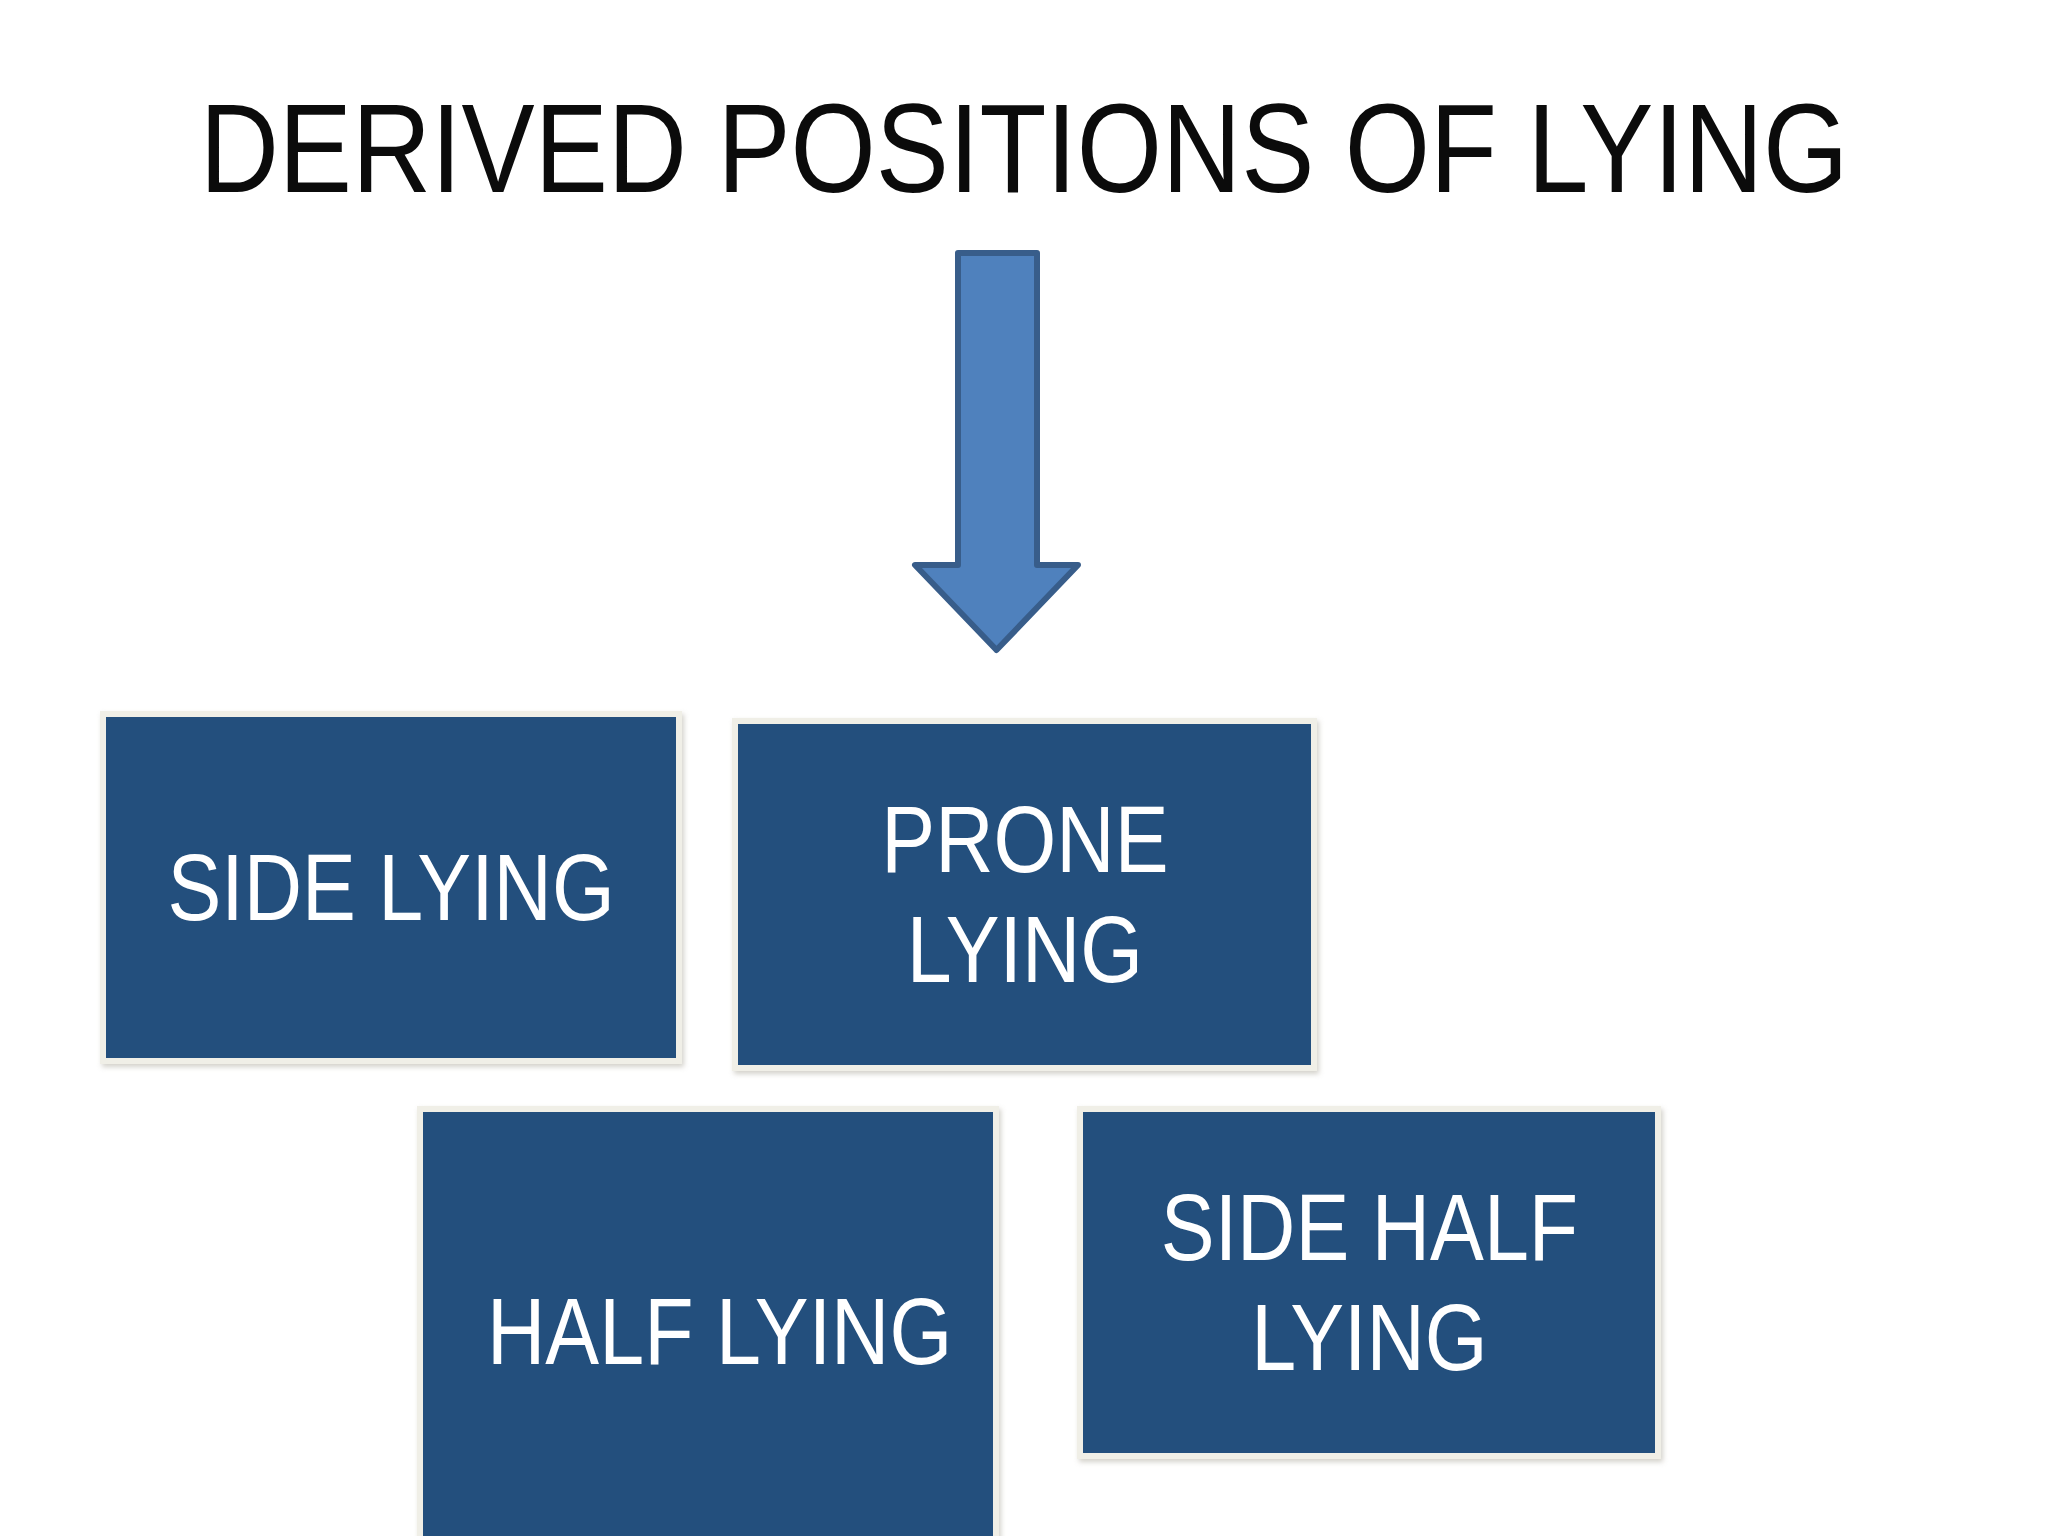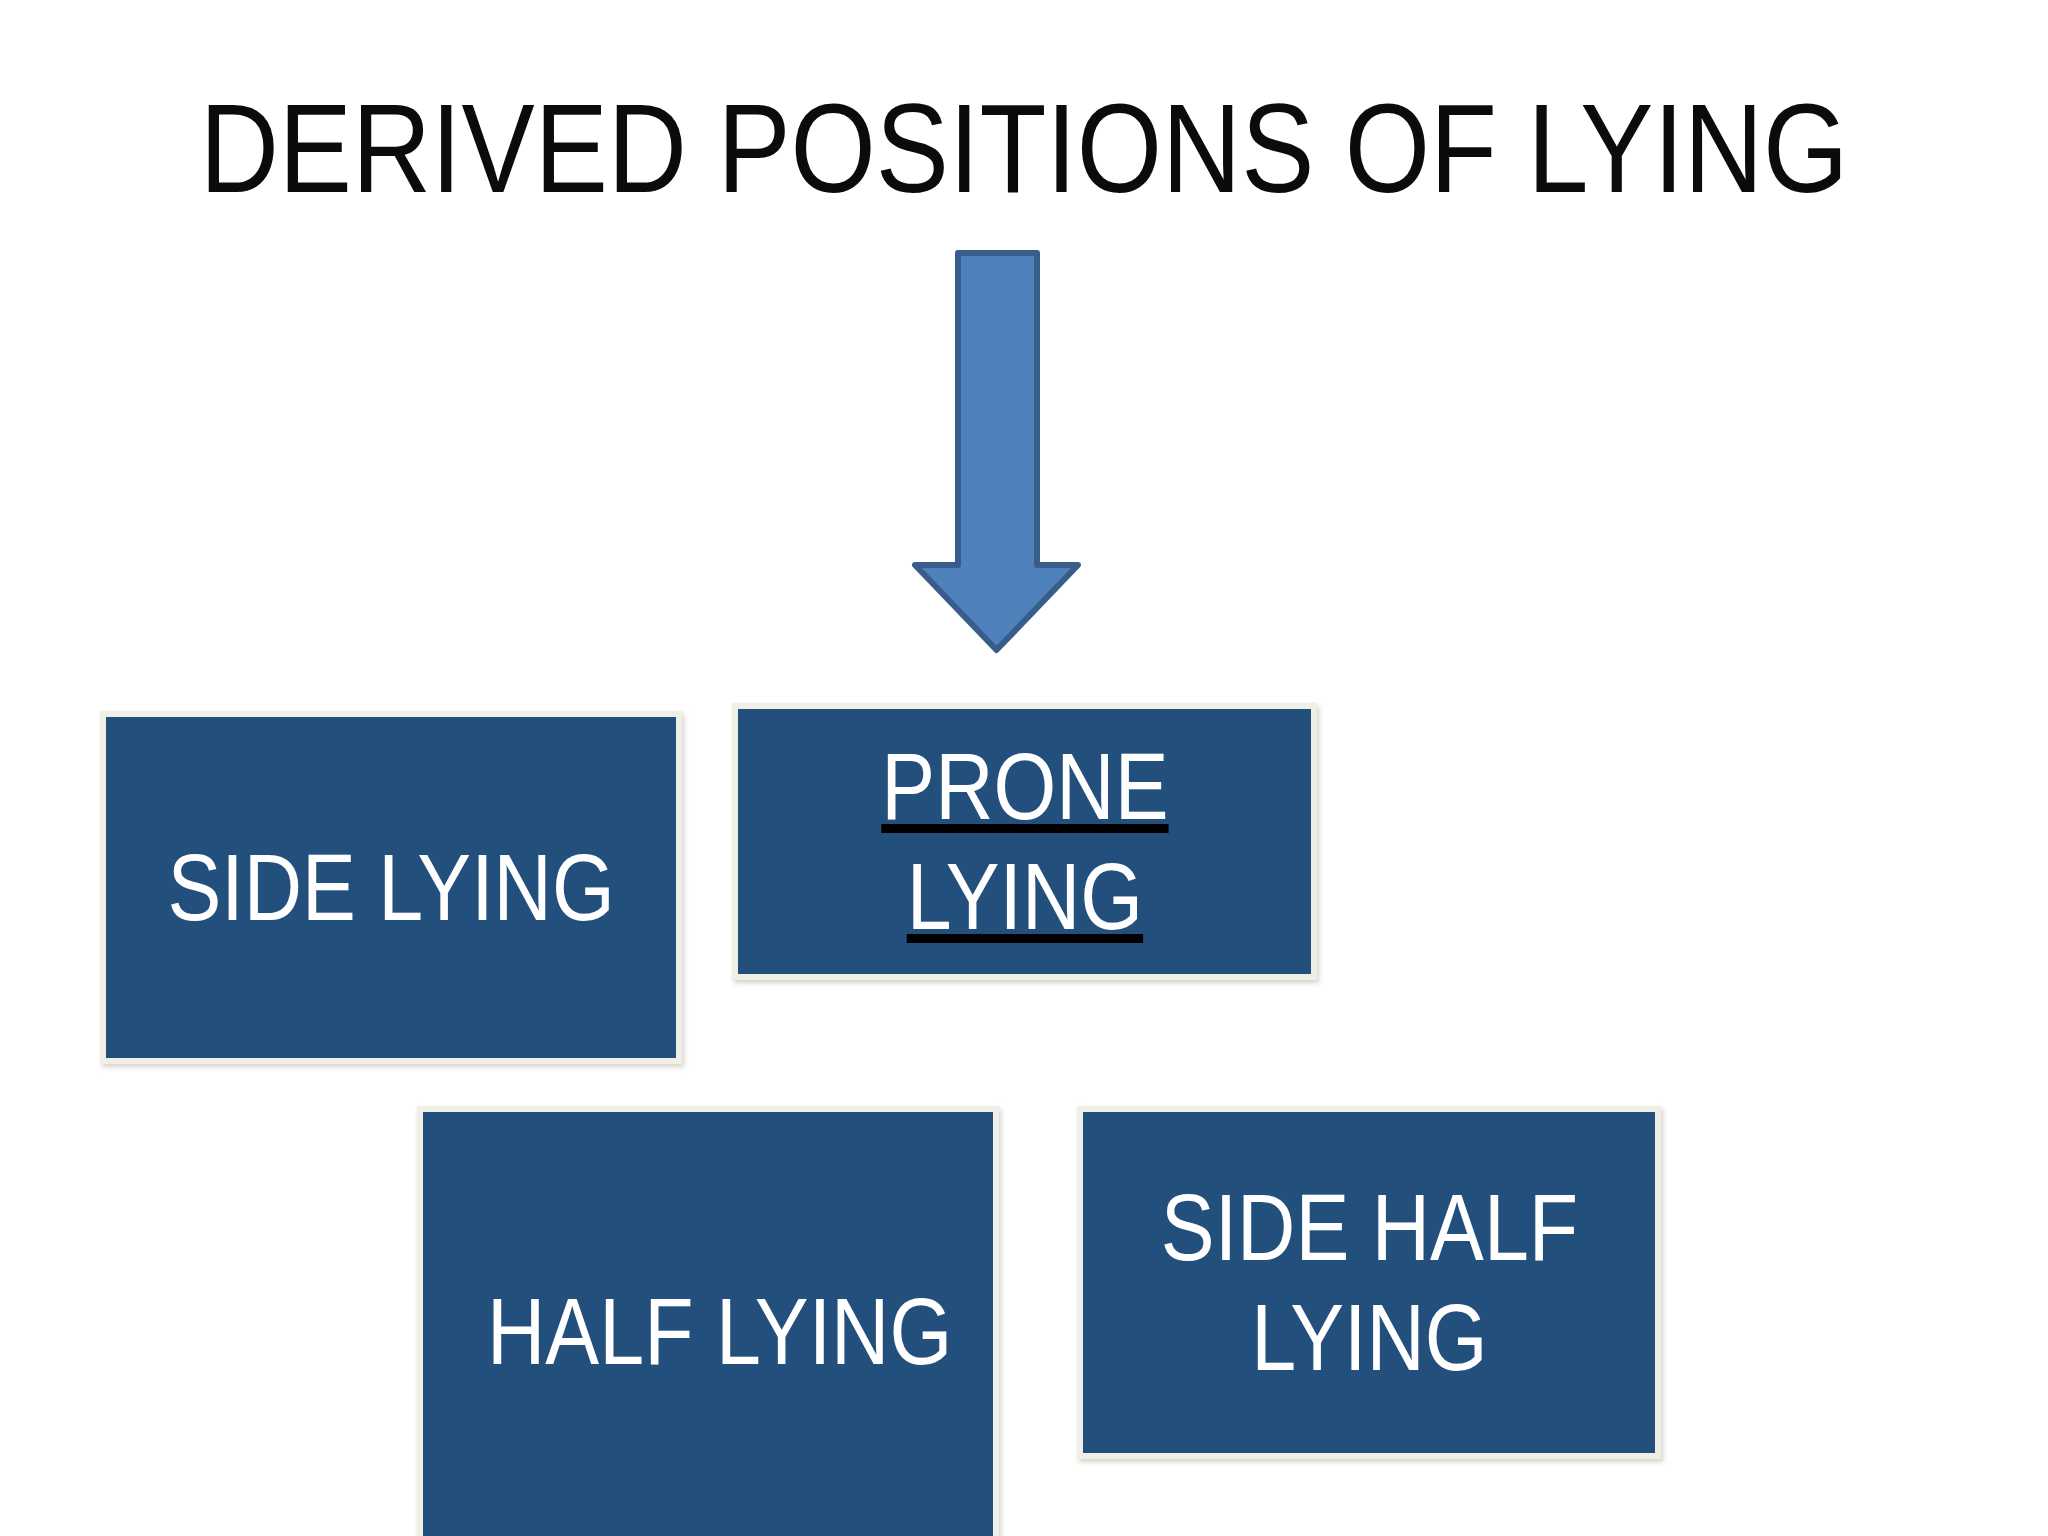--- a/index.html
+++ b/index.html
@@ -47,21 +47,21 @@
   .node .label{
     display:inline-block;
     color:var(--box-text);
     font-size:95px;
     line-height:1.15;
     white-space:pre-line;
     transform:scaleX(0.85);
     transform-origin:50% 50%;
   }
   .node-1{left:100px;top:703px;width:582px;height:353px;margin-top:8px;}
-  .node-2{left:732px;top:703px;width:585px;height:277px;text-decoration:underline;}
+  .node-2{left:732px;top:718px;width:585px;height:353px;}
   .node-3{left:1366px;top:703px;width:582px;height:353px;}
   .node-4{left:417px;top:1106px;width:582px;height:451px;justify-content:flex-end;}
   .node-5{left:1049px;top:1106px;width:584px;height:353px;margin-left:28px;}
   .arrow-wrap svg{display:block;width:100%;height:100%;}
   .arrow-wrap polygon{
     fill:var(--arrow-fill);
     stroke:var(--arrow-stroke);
     stroke-width:6;
     stroke-linejoin:round;
   }

